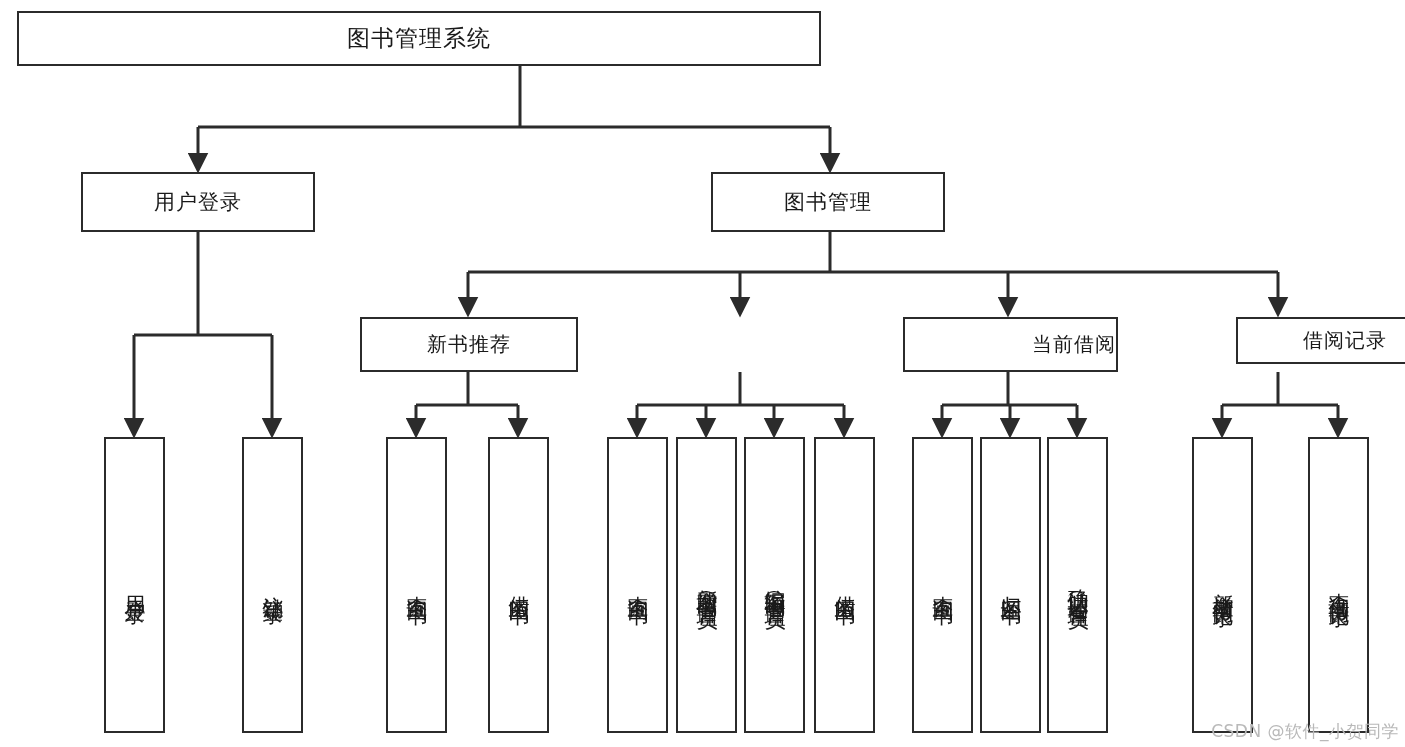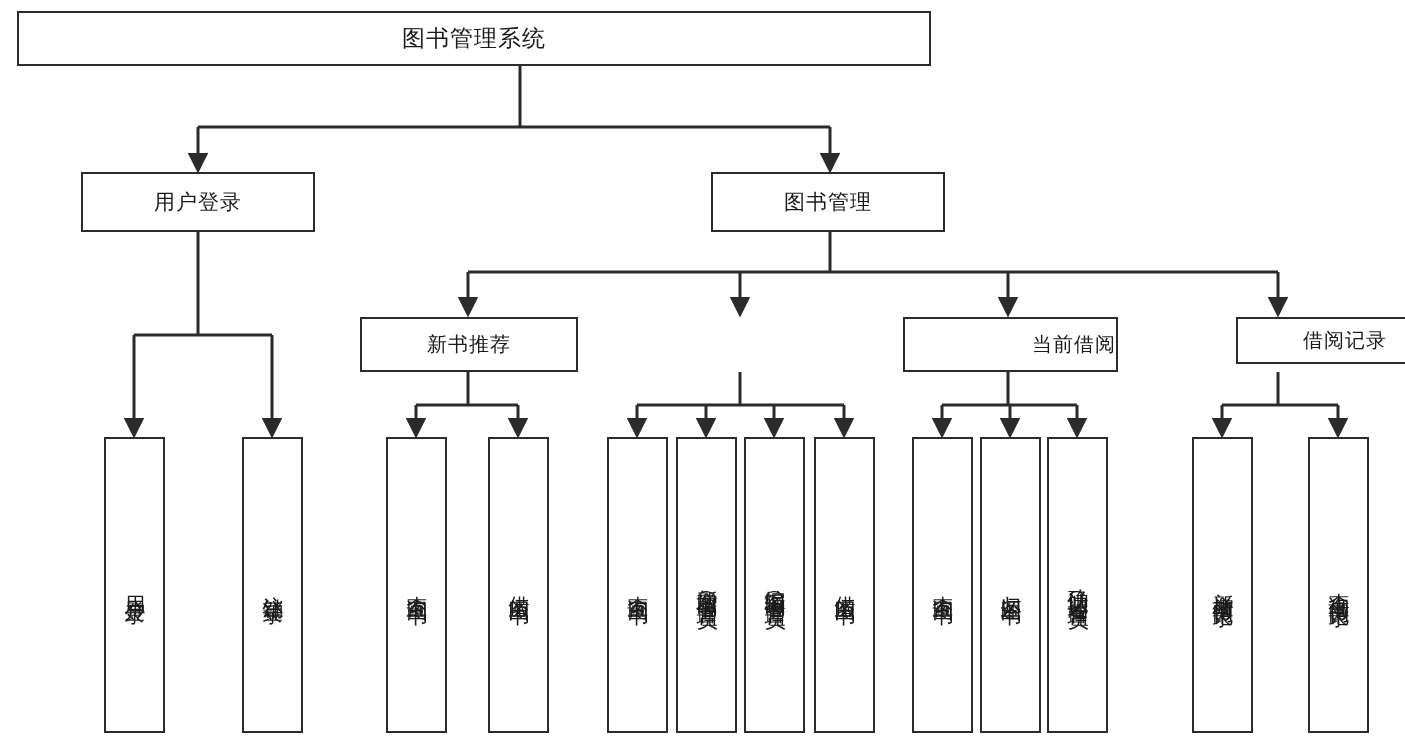--- a/index.html
+++ b/index.html
@@ -122,21 +122,21 @@
       <path d="M 1010 405 L 1010 428" marker-end="url(#arrow)"></path>
       <path d="M 1077 405 L 1077 428" marker-end="url(#arrow)"></path>
 
       <path d="M 1278 372 L 1278 405"></path>
       <path d="M 1222 405 L 1338 405"></path>
       <path d="M 1222 405 L 1222 428" marker-end="url(#arrow)"></path>
       <path d="M 1338 405 L 1338 428" marker-end="url(#arrow)"></path>
     </g>
   </svg>
 
-  <div class="node node-root" style="left:17px; top:11px; width:914px; height:55px;">
+  <div class="node node-root" style="left:17px; top:11px; width:804px; height:55px;">
     <span>图书管理系统</span>
   </div>
 
   <div class="node node-l1" style="left:81px; top:172px; width:234px; height:60px;">
     <span>用户登录</span>
   </div>
   <div class="node node-l2" style="left:360px; top:317px; width:218px; height:55px;">
     <span>新书推荐</span>
   </div>
 
@@ -187,14 +187,15 @@
     <span class="vtext">确认归还（管理员）</span>
   </div>
 
   <div class="node node-leaf" style="left:1192px; top:437px; width:61px; height:296px;">
     <span class="vtext">新增借阅记录</span>
   </div>
   <div class="node node-leaf" style="left:1308px; top:437px; width:61px; height:296px;">
     <span class="vtext">查询借阅记录</span>
   </div>
 
+  <div class="watermark">CSDN @软件_小贺同学</div>
 
 </div>
 
 </body></html>

